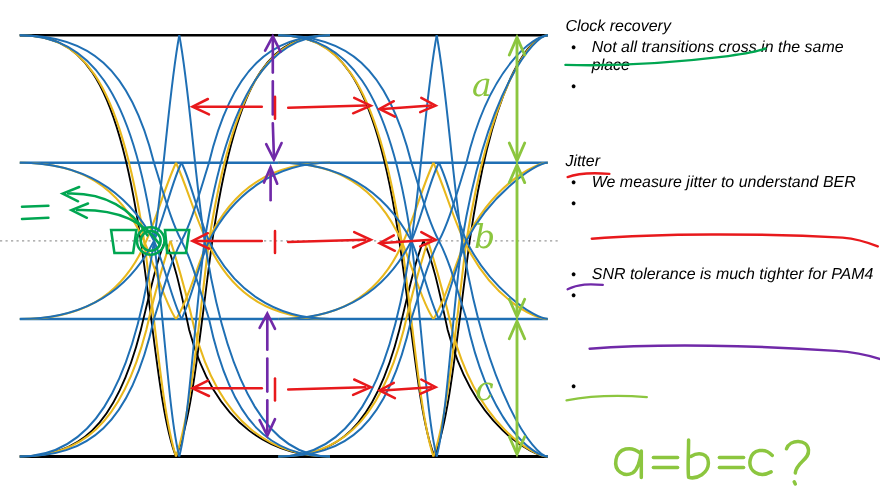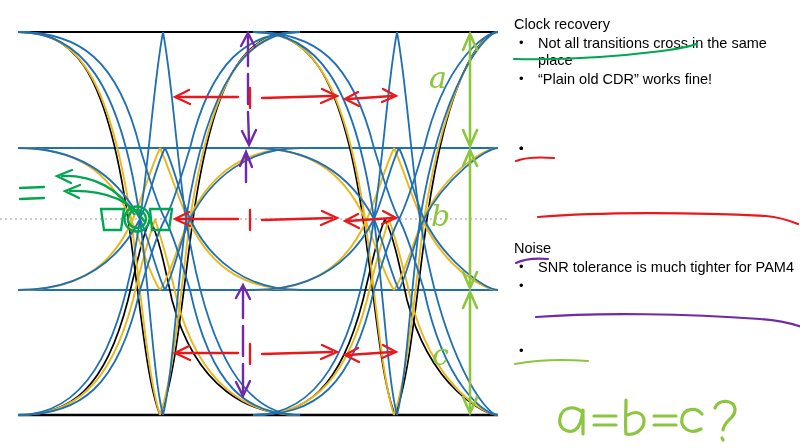--- a/index.html
+++ b/index.html
@@ -8,21 +8,21 @@
     background:#ffffff;
     font-family:"Liberation Sans", sans-serif;
     position:relative;
   }
   #stage{position:absolute;left:0;top:0;width:800px;height:448px;}
   #eye{position:absolute;left:0;top:0;width:510px;height:448px;}
   #notes{
     position:absolute;left:510px;top:0;width:290px;height:448px;
     padding:0;box-sizing:border-box;
   }
-  .sec{position:absolute;left:0;width:290px;}
+  .sec{position:absolute;left:0;width:290px;font-style:italic;}
   .sec-title{
     font-size:14.5px;color:#000;line-height:1.15;
     padding-left:4px;
   }
   .bullets{margin:0;padding:0;list-style:none;}
   .bullets li{
     position:relative;
     font-size:14.5px;color:#000;line-height:1.18;
     padding-left:28px;margin-top:2px;
   }
@@ -226,50 +226,50 @@
 
     <div class="sec" style="top:16px;">
       <div class="sec-title">Clock recovery</div>
       <ul class="bullets">
         <li>
           <span class="dot">•</span>
           <span class="strike">Not all transitions cross in the same place</span>
         </li>
         <li>
           <span class="dot">•</span>
-          <span>“Plain old CDR” works fine!</span>
         </li>
       </ul>
 
       <svg class="hand" style="left:0px;top:22px;" width="290" height="40">
         <path d="M4,21 C40,22 95,20 152,13 C166,11 180,9 186,6" stroke="#00a651" stroke-width="2.1" fill="none" stroke-linecap="round"></path>
       </svg>
     </div>
 
     <div class="sec" style="top:139px;">
+      <div class="sec-title">Jitter</div>
       <ul class="bullets">
         <li>
           <span class="dot">•</span>
+          <span>We measure jitter to understand BER</span>
         </li>
         <li>
           <span class="dot">•</span>
         </li>
       </ul>
 
       <svg class="hand" style="left:0px;top:14px;" width="120" height="16">
         <path d="M6,8 C16,4 30,4 44,5" stroke="#e8191c" stroke-width="2.1" fill="none" stroke-linecap="round"></path>
       </svg>
 
       <svg class="hand" style="left:0px;top:66px;" width="300" height="24">
         <path d="M28,12 C90,7 180,7 256,11 C268,12 278,15 288,19" stroke="#e8191c" stroke-width="2.2" fill="none" stroke-linecap="round"></path>
       </svg>
     </div>
 
     <div class="sec" style="top:240px;">
-      <div class="sec-title">Noise</div>
       <ul class="bullets">
         <li>
           <span class="dot">•</span>
           <span>SNR tolerance is much tighter for PAM4</span>
         </li>
         <li>
           <span class="dot">•</span>
         </li>
       </ul>
 

